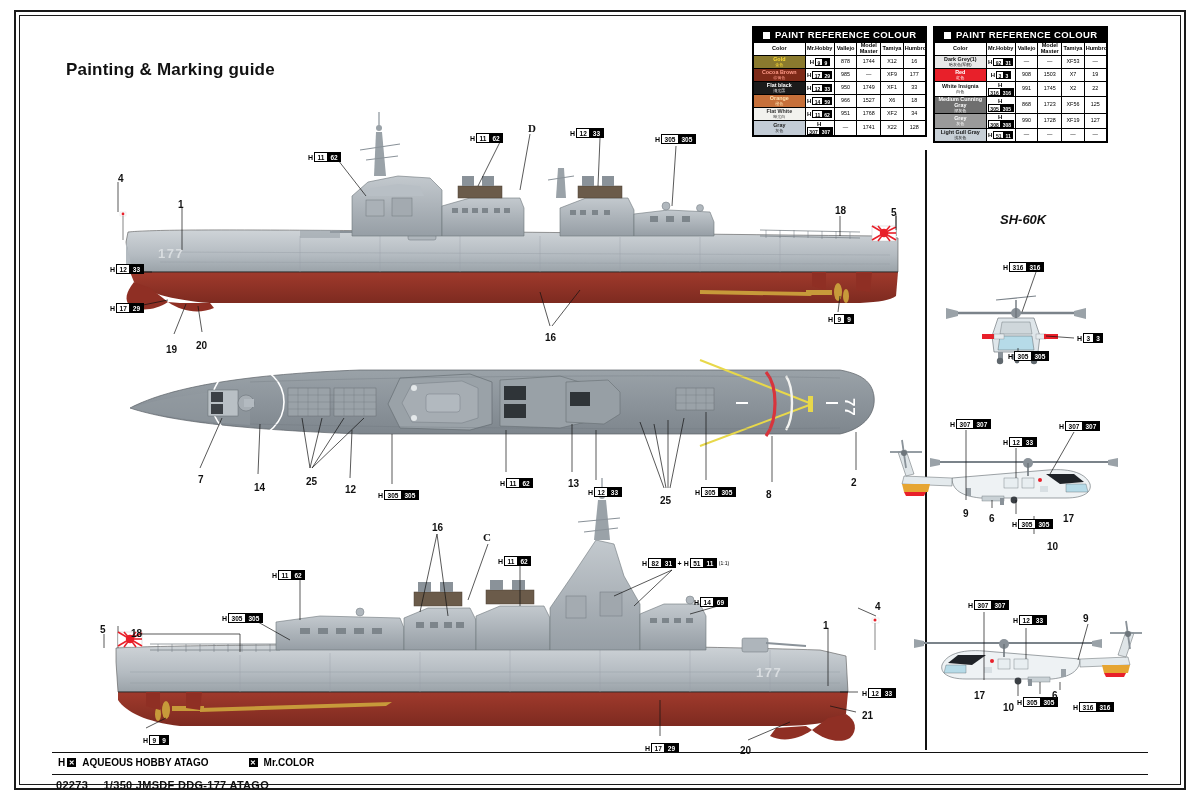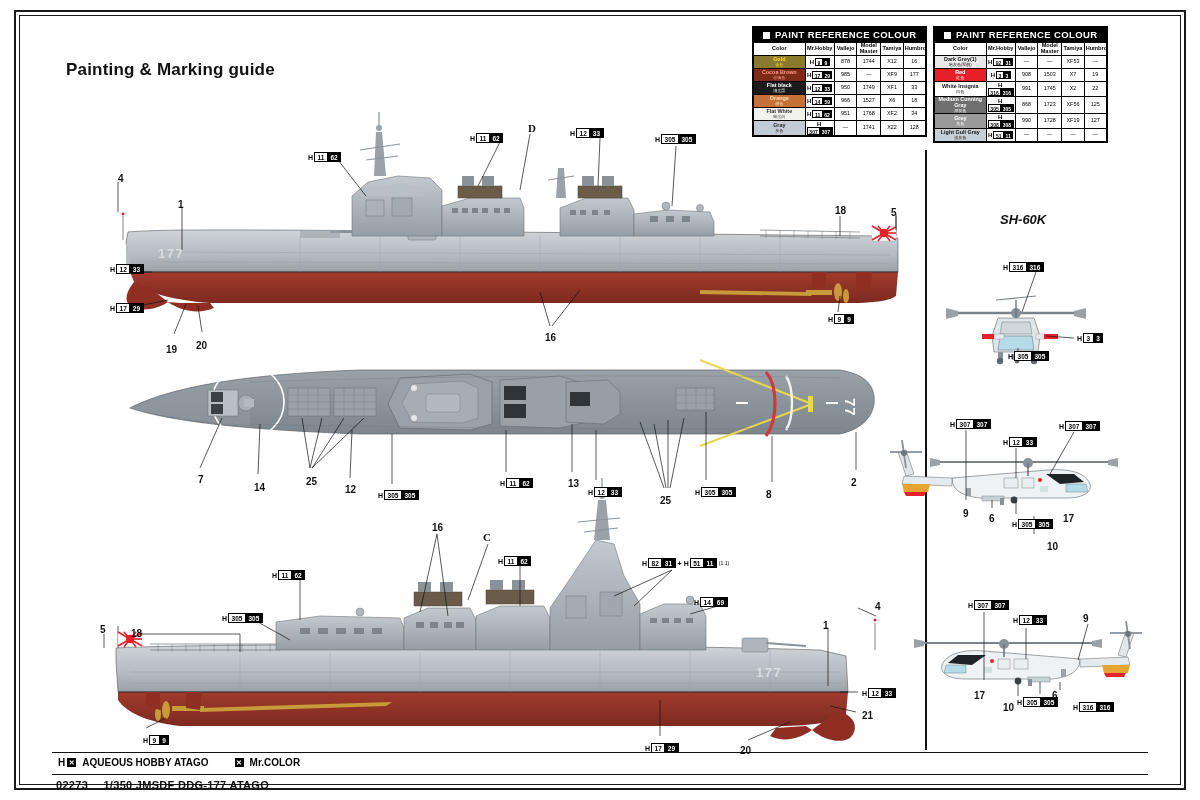--- a/index.html
+++ b/index.html
@@ -1062,21 +1062,21 @@
 
   <div class="heli-title" style="left:1000px; top:212px;">SH-60K</div>
 
   <div class="footer-bar"></div>
   <div class="footer-legend">
     <span class="mk">
       <span>H</span>
         <span class="glyph-box">✕</span>
       <span style="margin-left:4px">AQUEOUS HOBBY ATAGO</span>
     </span>
-    <span class="mk" style="margin-left:20px">
+    <span class="mk" style="margin-left:34px">
       <span class="glyph-box">✕</span>
       <span style="margin-left:4px">Mr.COLOR</span>
     </span>
   </div>
   <div class="footer-rule"></div>
   <div class="footer-code">
     <span>02273</span>
     <span style="margin-left:12px">1/350 JMSDF DDG-177 ATAGO</span>
   </div>
 

